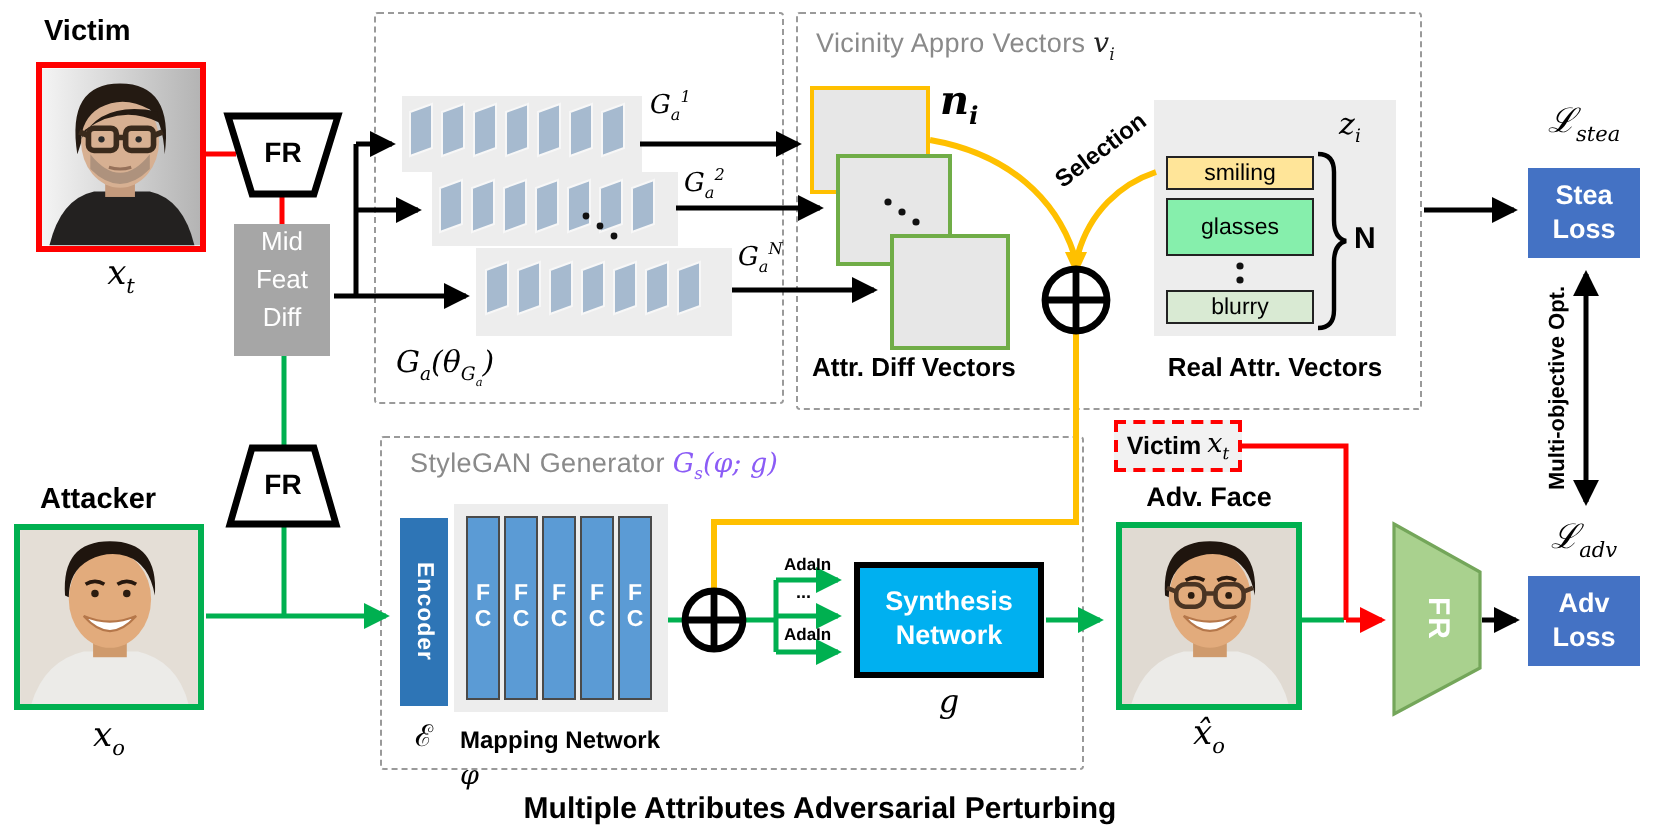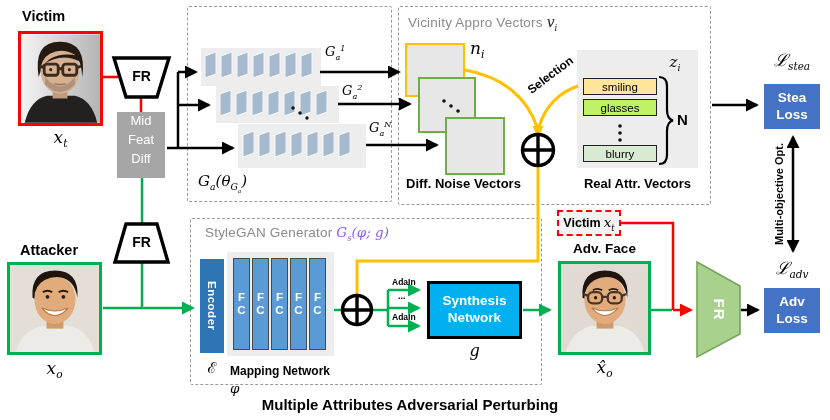--- a/index.html
+++ b/index.html
@@ -221,27 +221,27 @@
   <div class="z4 bold center" style="left:114px;top:234px;width:55px;font-size:14px;">FR</div>
 
   <div class="z4 math" style="left:325px;top:44px;font-size:13px;">G<sub>a</sub><sup>1</sup></div>
   <div class="z4 math" style="left:342px;top:83px;font-size:13px;">G<sub>a</sub><sup>2</sup></div>
   <div class="z4 math" style="left:369px;top:120px;font-size:13px;">G<sub>a</sub><sup>N</sup></div>
   <div class="z4 math" style="left:198px;top:172px;font-size:15px;">G<sub>a</sub>(θ<sub>G<sub>a</sub></sub>)</div>
 
   <div class="z4" style="left:408px;top:13px;">
     <span class="gray-title">Vicinity Appro Vectors </span><span class="math" style="font-size:14px;color:#222;">v<sub>i</sub></span>
   </div>
-  <div class="z4 math" style="left:470px;top:38px;font-size:17px;">n<sub>i</sub></div>
+  <div class="z4 math" style="left:470px;top:38px;font-size:20px;font-weight:bold;">n<sub>i</sub></div>
   <div class="z4" style="left:529px;top:84px;font-size:12px;font-weight:600;transform:rotate(-37deg);transform-origin:left center;">Selection</div>
-  <div class="z4 lbl13" style="left:406px;top:176px;width:160px;">Diff. Noise Vectors</div>
+  <div class="z4 lbl13" style="left:406px;top:176px;width:160px;">Attr. Diff Vectors</div>
 
   <div class="z4 math center" style="left:602px;top:53px;width:92px;font-size:15px;padding-left:27px;">z<sub>i</sub></div>
   <div class="z4 chip" style="left:583px;top:78px;width:74px;height:17px;background:#ffe599;">smiling</div>
-  <div class="z4 chip" style="left:583px;top:99px;width:74px;height:17px;background:#bef264;">glasses</div>
+  <div class="z4 chip" style="left:583px;top:99px;width:74px;height:29px;background:#86efac;">glasses</div>
   <div class="z4 chip" style="left:583px;top:145px;width:74px;height:17px;background:#d9ead3;">blurry</div>
   <div class="z4 bold" style="left:677px;top:111px;font-size:15px;">N</div>
   <div class="z4 lbl13 center" style="left:572px;top:176px;width:131px;">Real Attr. Vectors</div>
 
   <div class="z4" style="left:205px;top:223px;">
     <span class="gray-title">StyleGAN Generator </span><span class="math" style="font-size:13.5px;color:#8b5cf6;">G<sub>s</sub>(φ; g)</span>
   </div>
   <div class="z4" style="left:200px;top:259px;width:24px;height:94px;background:#2e75b6;color:#fff;font-weight:bold;font-size:11.5px;display:flex;align-items:center;justify-content:center;writing-mode:vertical-lr;letter-spacing:.5px;">Encoder</div>
   <div class="z4 fc" style="left:233px;top:258px;width:17px;height:92px;">
       <span>F</span>

